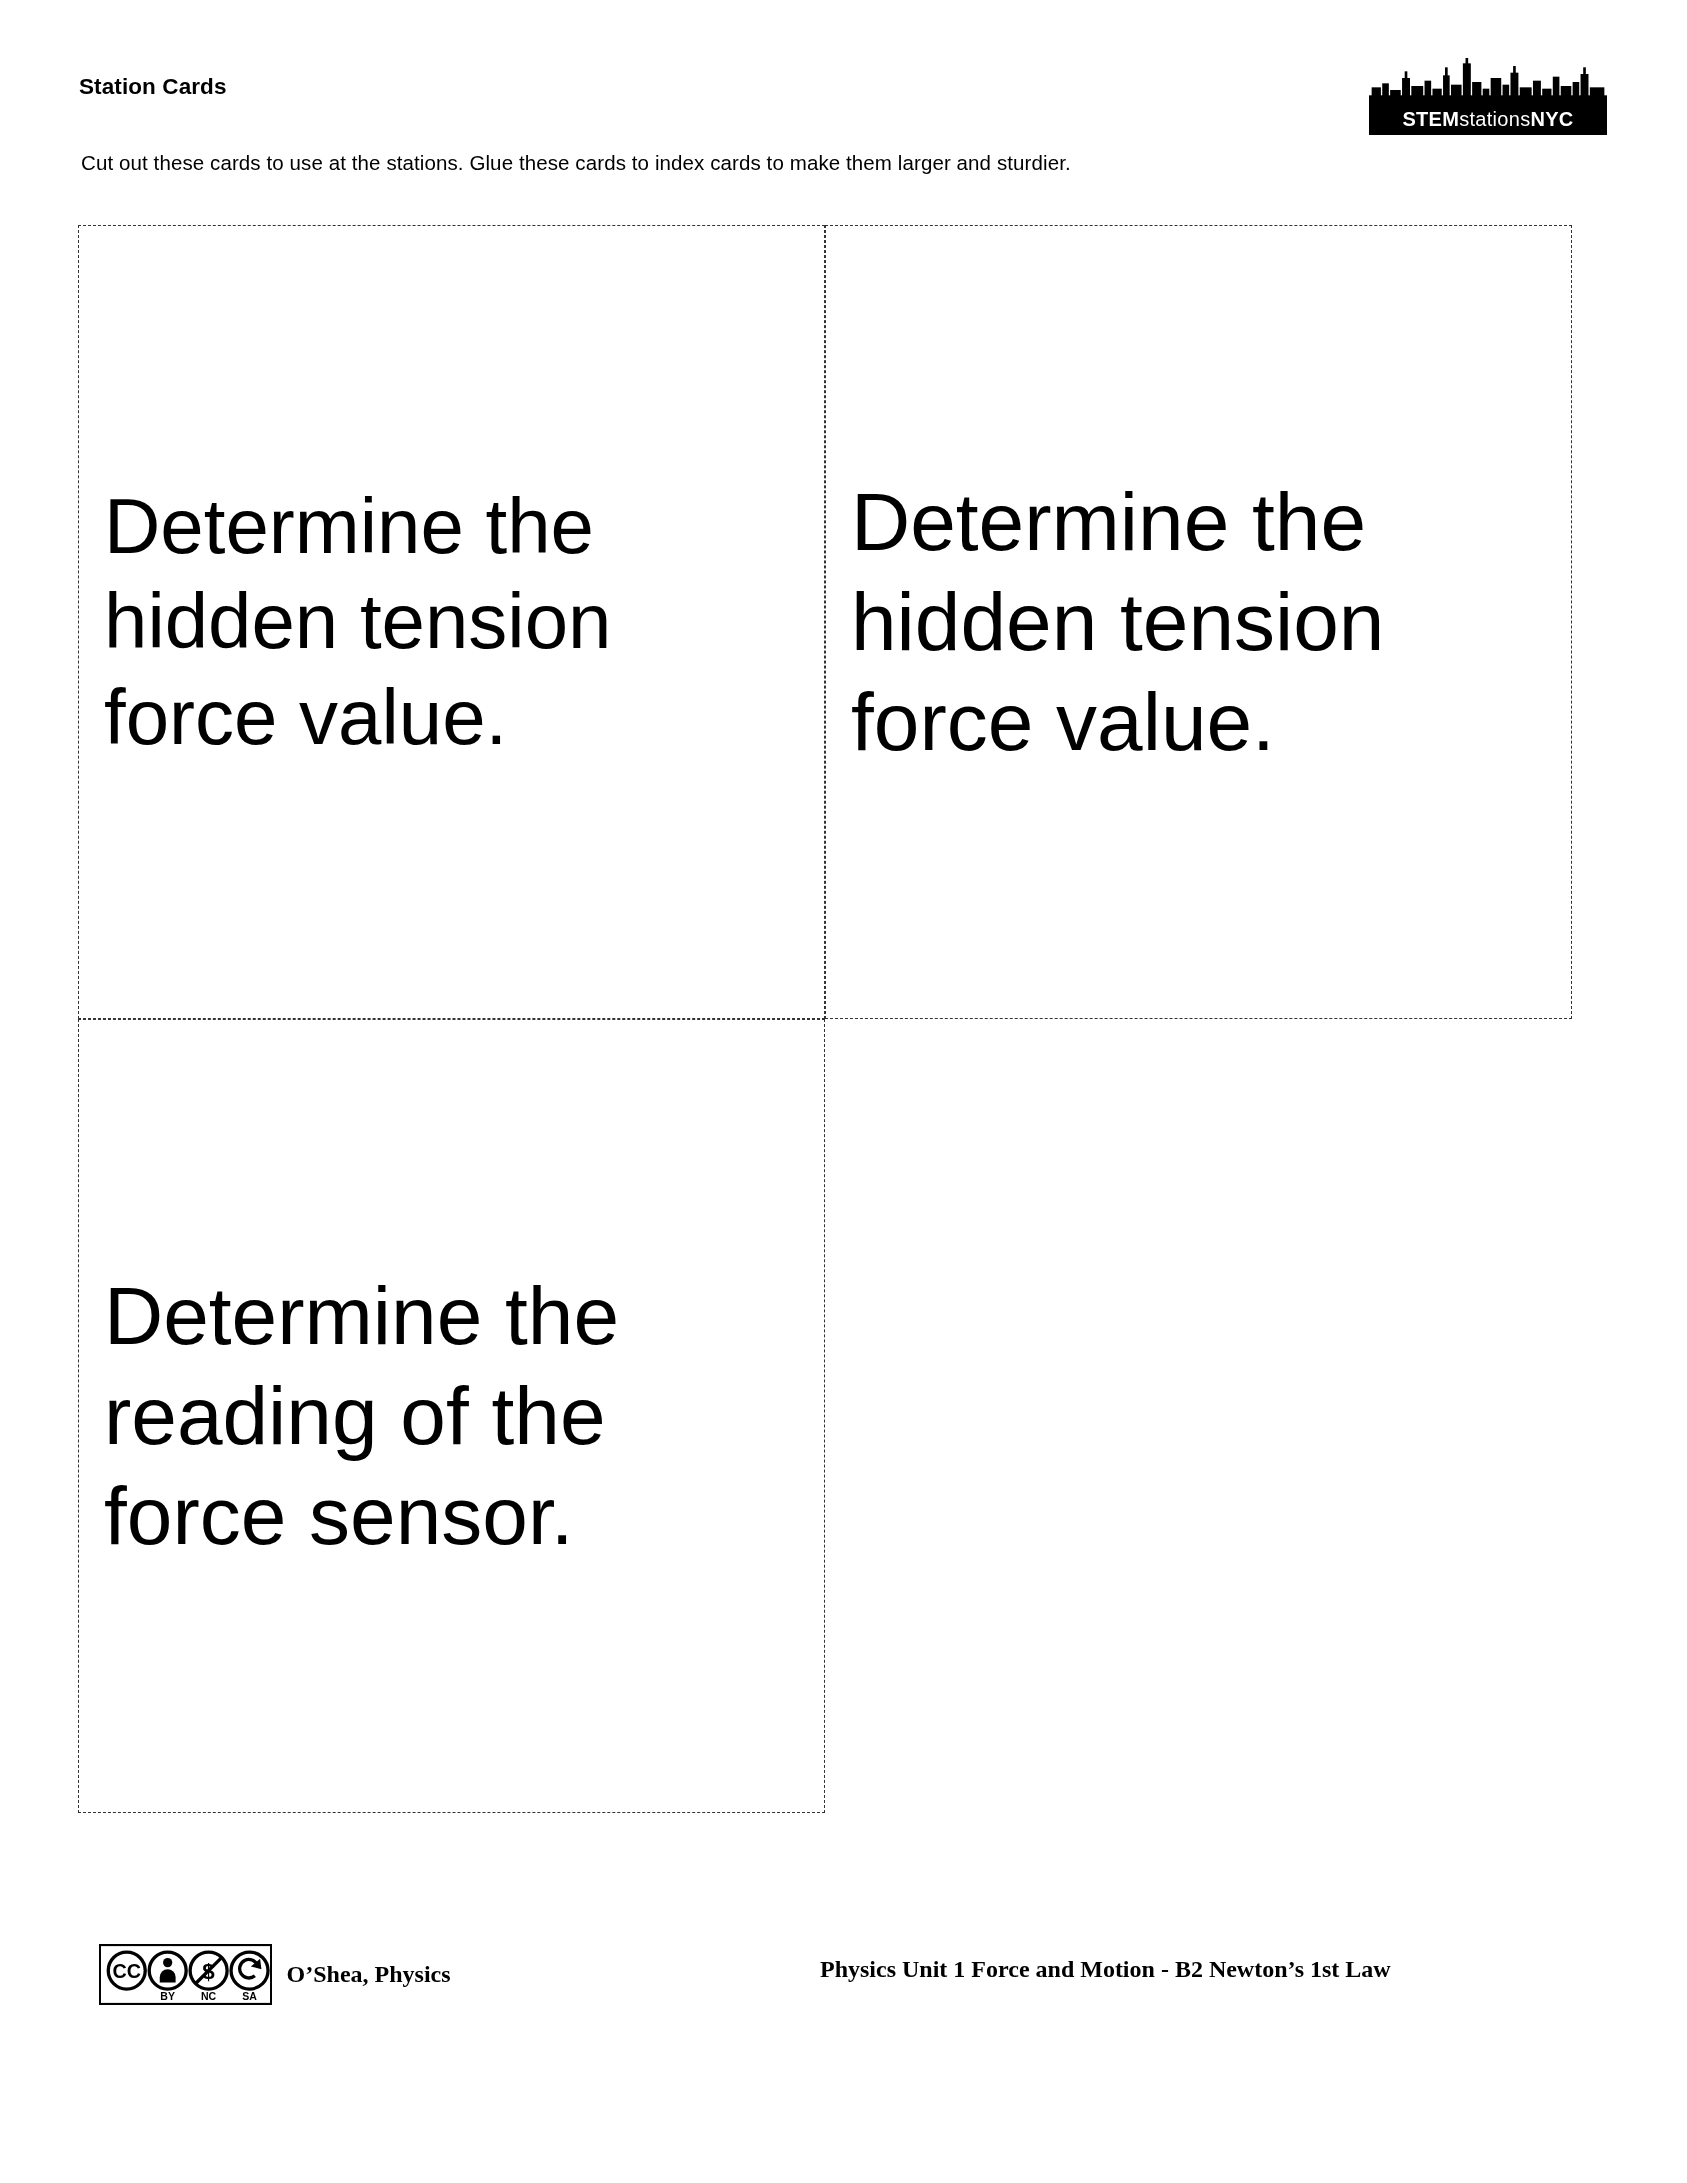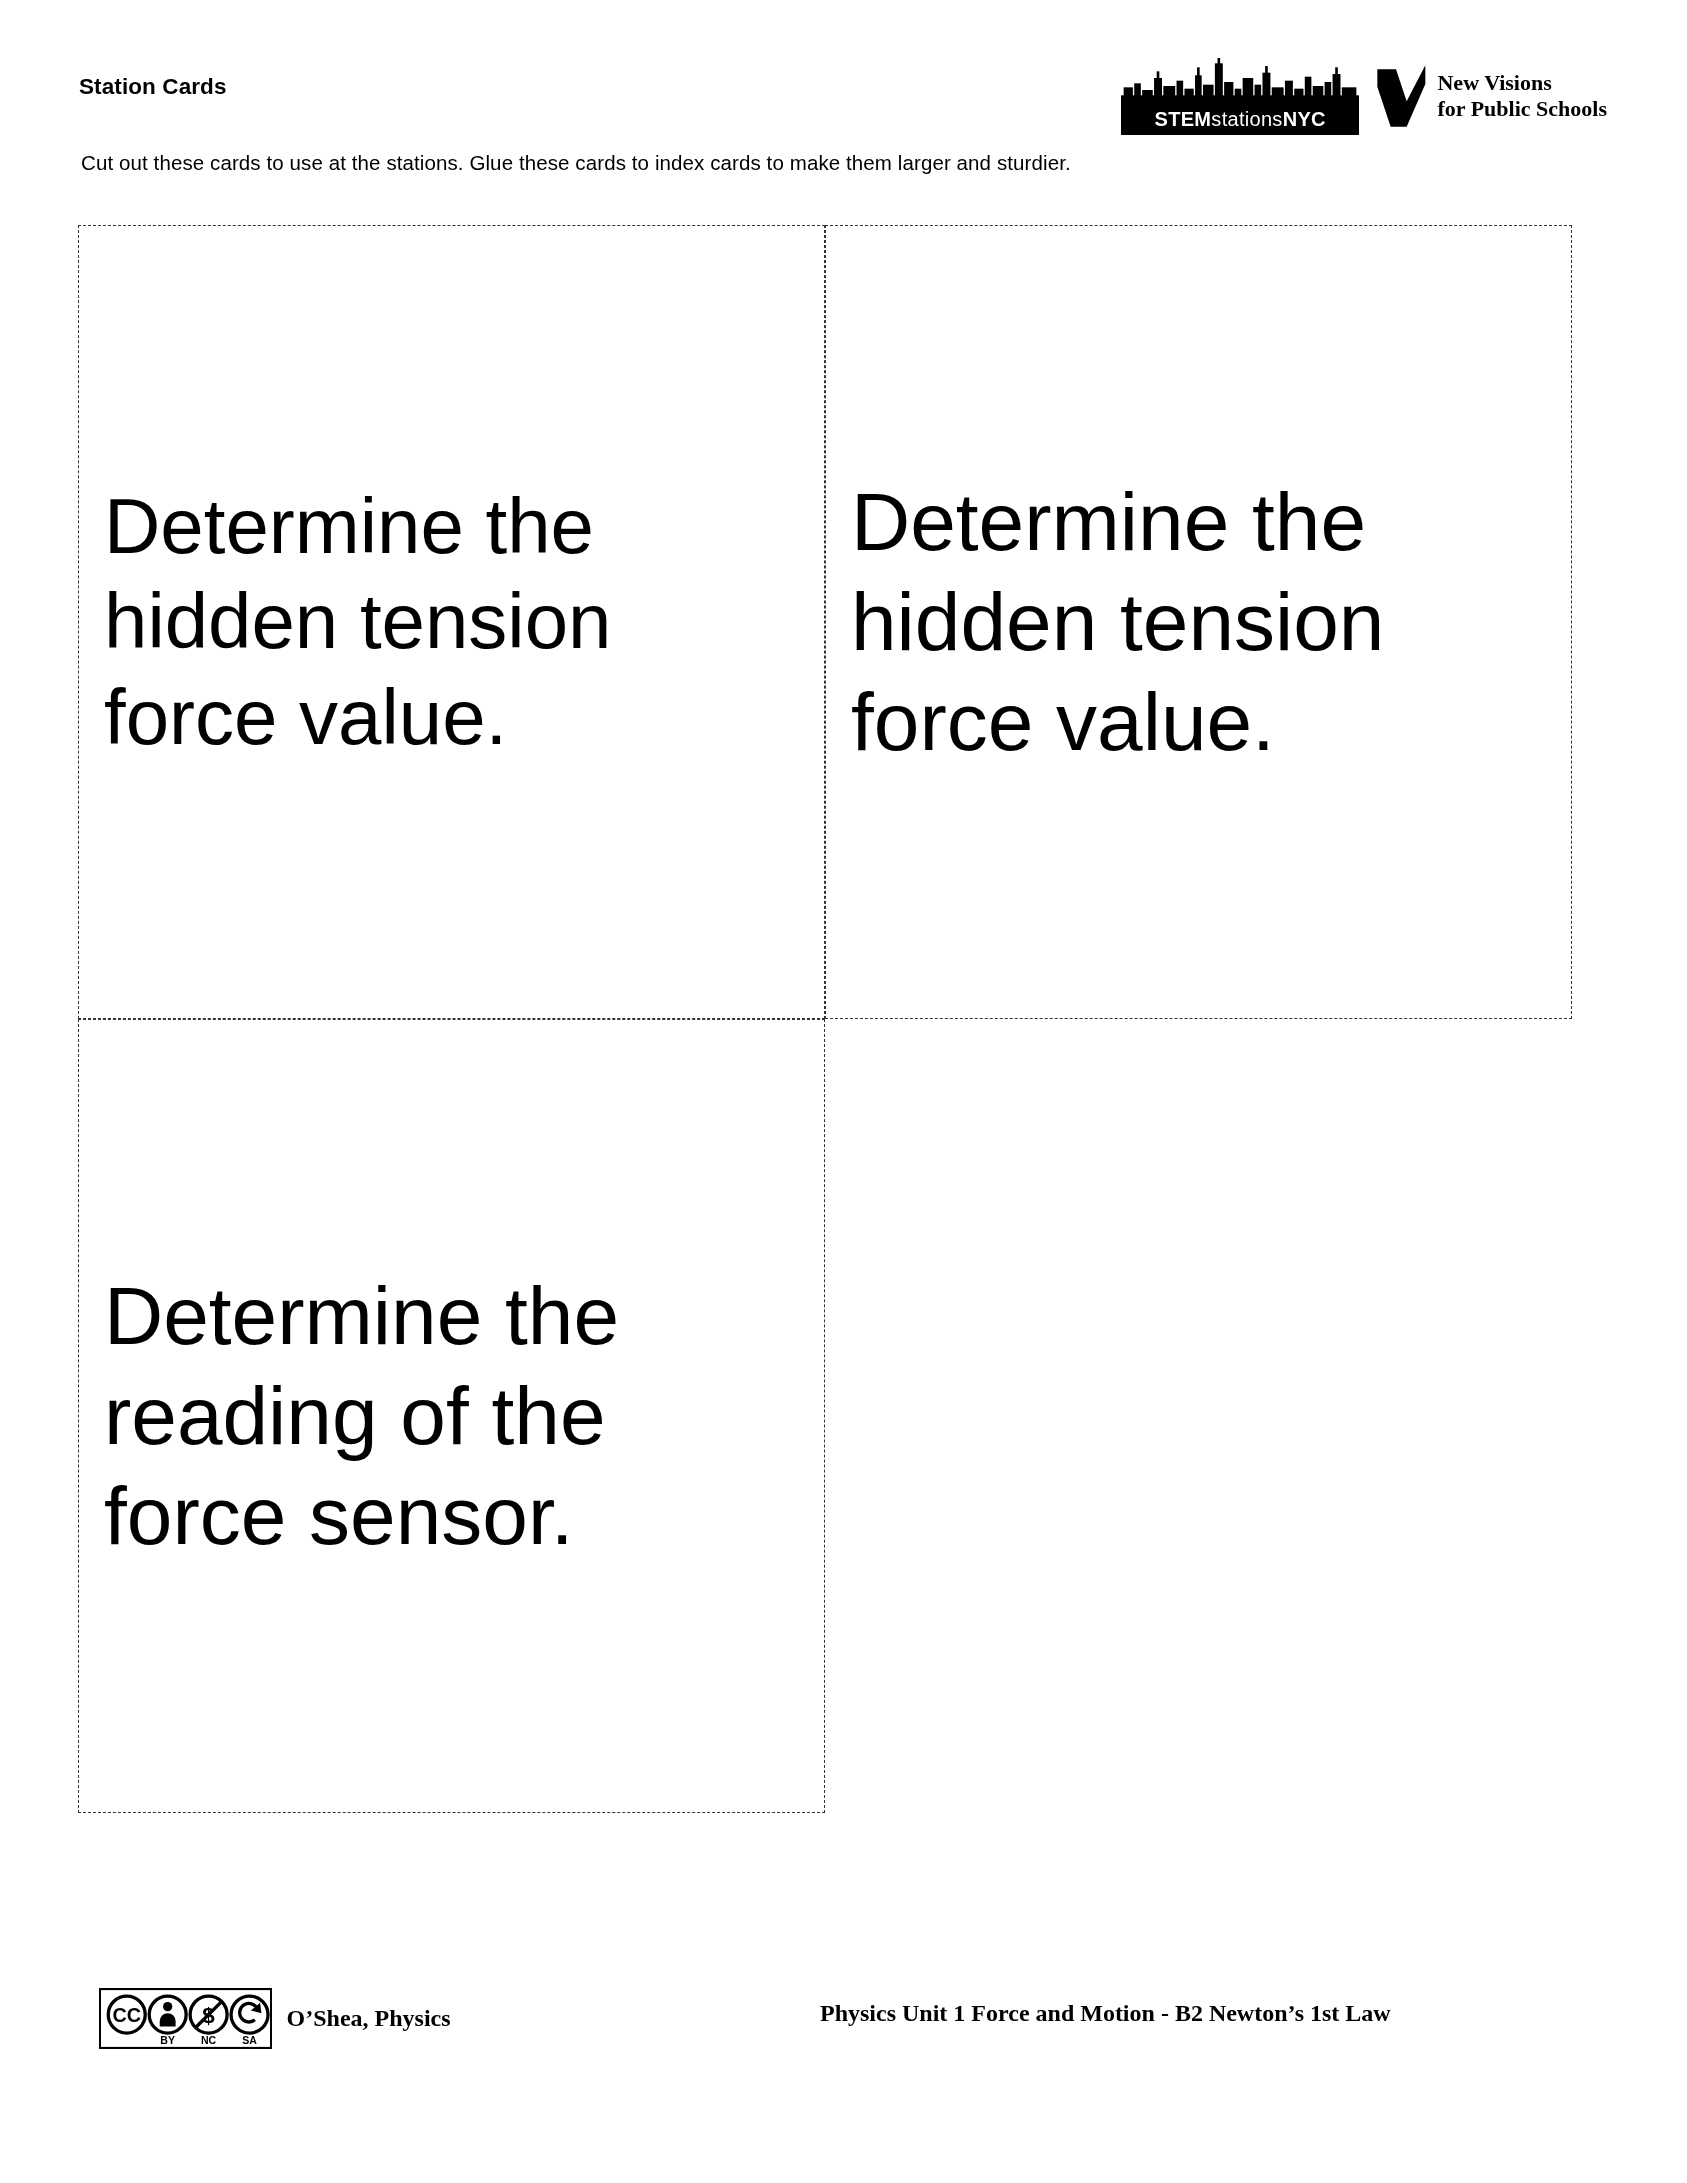--- a/index.html
+++ b/index.html
@@ -139,21 +139,21 @@
     width: 100%;
   }
   .card.r1c2 .card-text,
   .card.r2c2 .card-text { font-size: 82px; }
   .card.r2c1 .card-text { font-size: 81px; }
 
   
   .footer {
     position: absolute;
     left: 0;
-    top: 1988px;
+    top: 1944px;
     width: 1687px;
     height: 73px;
   }
   .cc-block {
     position: absolute;
     left: 99px;
     top: 0;
     display: flex;
     align-items: center;
     gap: 14.6px;
@@ -222,29 +222,20 @@
             <rect x="334" y="44" width="22" height="14"></rect>
           </g>
         </svg>
         <div class="stem-bar">
           <span class="b">STEM</span>
             <span class="l">stations</span>
             <span class="b">NYC</span>
         </div>
       </div>
 
-      <div class="nv-logo">
-        <svg class="nv-check" viewBox="0 0 78 96">
-          <polygon points="2,8 30,8 46,56 74,2 74,30 46,94 22,94 2,34" fill="#000000"></polygon>
-        </svg>
-        <div class="nv-text">
-          <div>New Visions</div>
-          <div>for Public Schools</div>
-        </div>
-      </div>
 
     </div>
   </div>
 
   <div class="instructions">Cut out these cards to use at the stations. Glue these cards to index cards to make them larger and sturdier.</div>
 
   <div class="grid">
     <div class="card r1c1">
       <div class="card-text">Determine the hidden tension force value.</div>
     </div>

